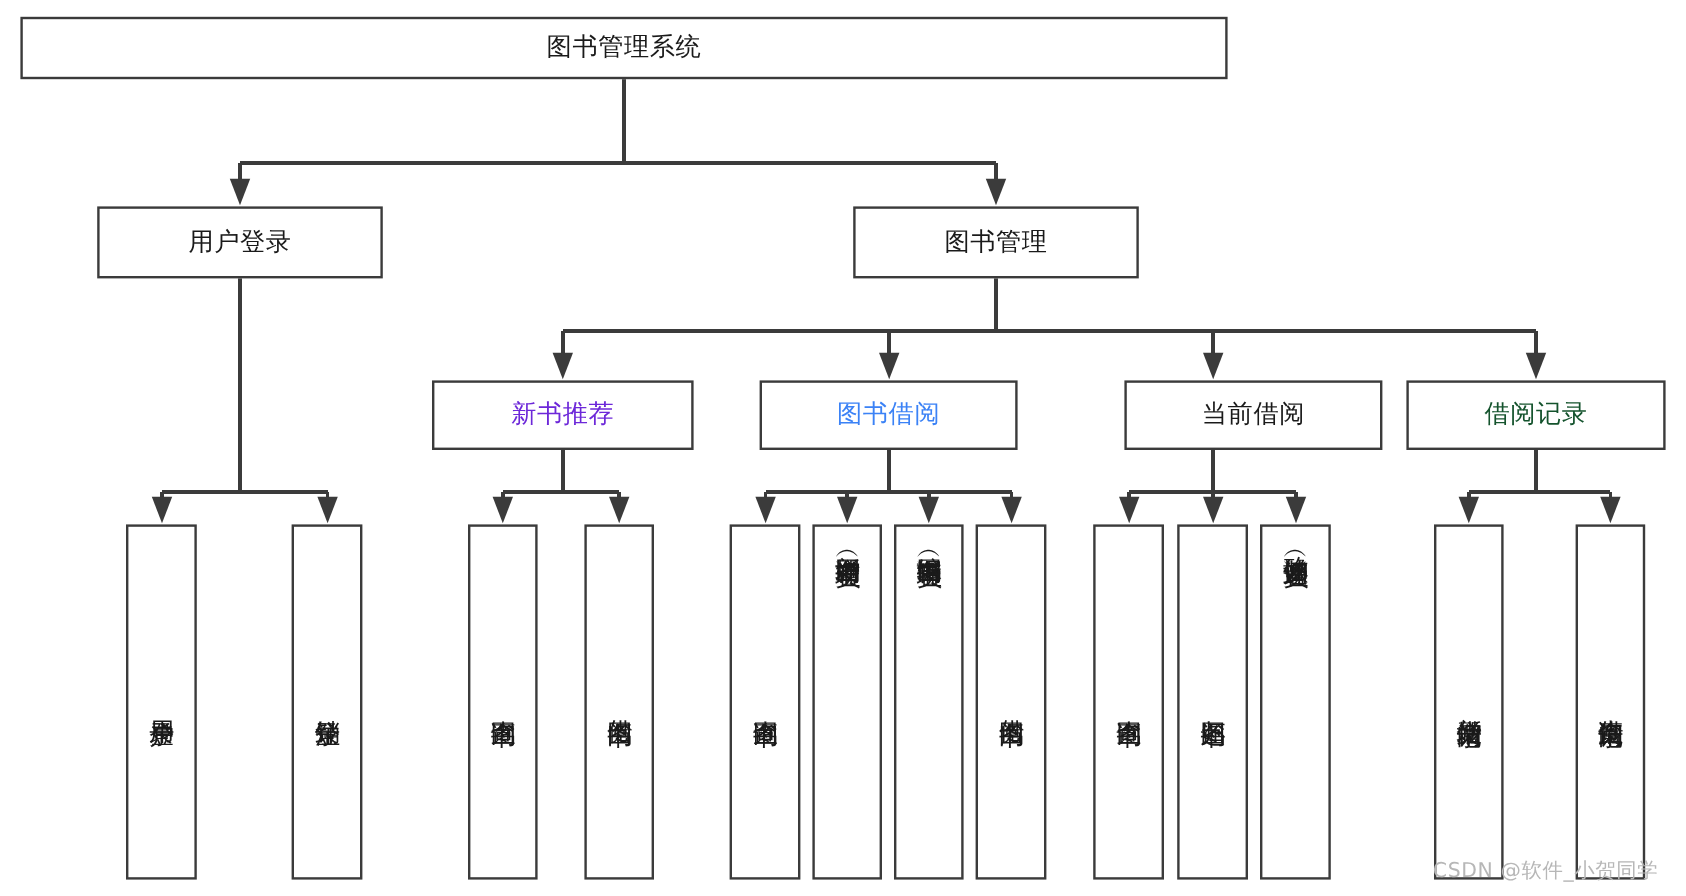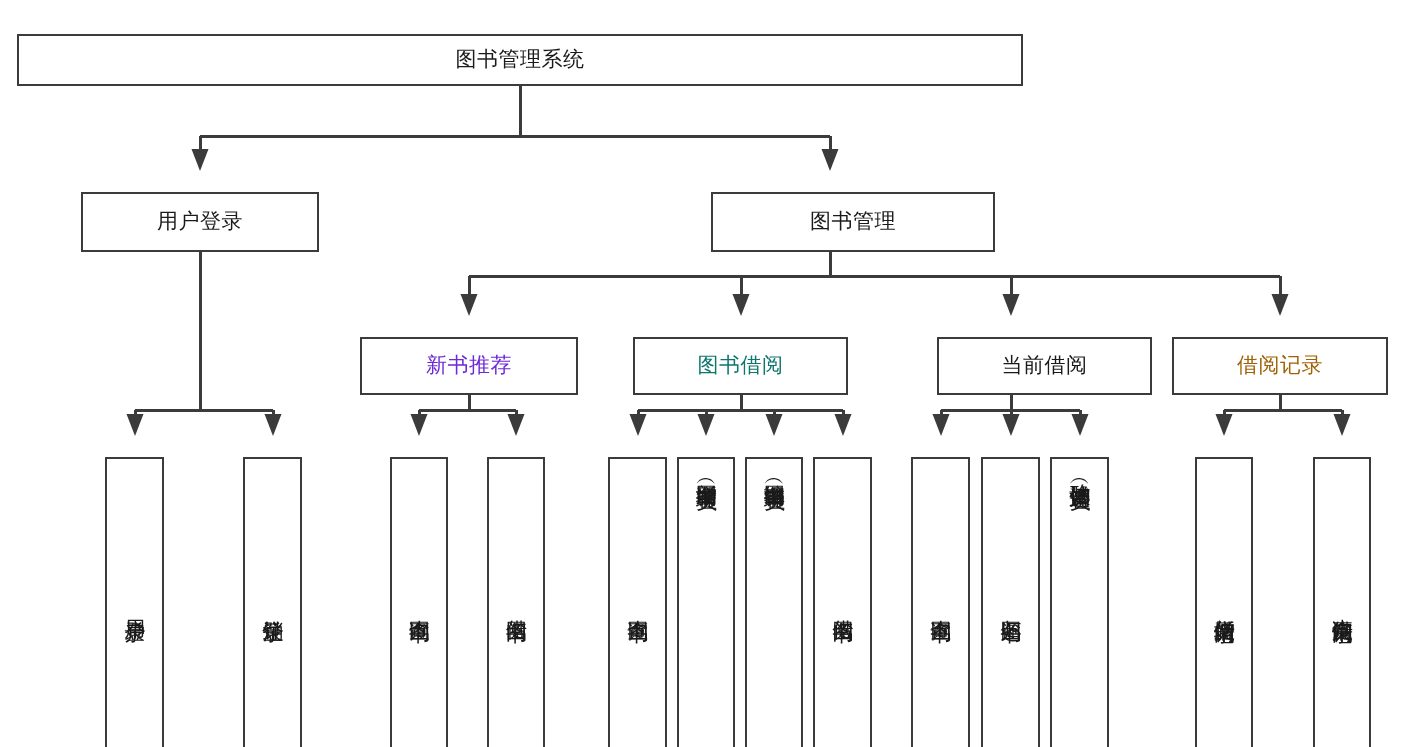--- a/index.html
+++ b/index.html
@@ -30,21 +30,20 @@
   }
   .node-box {
     position: absolute;
     box-sizing: border-box;
     background: #ffffff;
     border: 2.5px solid #3b3b3b;
     display: flex;
     align-items: center;
     justify-content: center;
     overflow: hidden;
-    margin-top: 20px;
   }
   .node-label-h {
     font-size: 21px;
     line-height: 1.1;
     color: #1a1a1a;
     white-space: nowrap;
     letter-spacing: 0.5px;
   }
   .node-label-v {
     font-size: 21px;
@@ -135,34 +134,34 @@
       </g>
   </svg>
 
   <div id="nodes-layer">
       <div class="node-box" style="left: 17px; top: 14px; width: 1006px; height: 52px; background: rgb(255, 255, 255); border-color: rgb(59, 59, 59);">
         <span class="node-label-h" style="color: rgb(26, 26, 26);">图书管理系统</span>
       </div>
       <div class="node-box" style="left: 81px; top: 172px; width: 238px; height: 60px; background: rgb(255, 255, 255); border-color: rgb(59, 59, 59);">
         <span class="node-label-h" style="color: rgb(26, 26, 26);">用户登录</span>
       </div>
-      <div class="node-box" style="left: 711px; top: 172px; width: 284px; height: 60px; background: rgb(255, 255, 255); border-color: rgb(59, 59, 59);">
+      <div class="node-box" style="left: 711px; top: 172px; width: 238px; height: 60px; background: rgb(255, 255, 255); border-color: rgb(59, 59, 59);">
         <span class="node-label-h" style="color: rgb(26, 26, 26);">图书管理</span>
       </div>
       <div class="node-box" style="left: 360px; top: 317px; width: 218px; height: 58px; background: rgb(255, 255, 255); border-color: rgb(59, 59, 59);">
         <span class="node-label-h" style="color: #6d28d9;">新书推荐</span>
       </div>
       <div class="node-box" style="left: 633px; top: 317px; width: 215px; height: 58px; background: rgb(255, 255, 255); border-color: rgb(59, 59, 59);">
-        <span class="node-label-h" style="color: #0f766e;">图书借阅</span>
+        <span class="node-label-h" style="color: #3b82f6;">图书借阅</span>
       </div>
       <div class="node-box" style="left: 937px; top: 317px; width: 215px; height: 58px; background: rgb(255, 255, 255); border-color: rgb(59, 59, 59);">
         <span class="node-label-h" style="color: rgb(26, 26, 26);">当前借阅</span>
       </div>
       <div class="node-box" style="left: 1172px; top: 317px; width: 216px; height: 58px; background: rgb(255, 255, 255); border-color: rgb(59, 59, 59);">
-        <span class="node-label-h" style="color: #a16207;">借阅记录</span>
+        <span class="node-label-h" style="color: #14532d;">借阅记录</span>
       </div>
       <div class="node-box leaf-box center-v" style="left: 105px; top: 437px; width: 59px; height: 296px; background: rgb(255, 255, 255); border-color: rgb(59, 59, 59);">
         <span class="node-label-v" style="color: rgb(26, 26, 26);">用户登录</span>
       </div>
       <div class="node-box leaf-box center-v" style="left: 243px; top: 437px; width: 59px; height: 296px; background: rgb(255, 255, 255); border-color: rgb(59, 59, 59);">
         <span class="node-label-v" style="color: rgb(26, 26, 26);">注销登录</span>
       </div>
       <div class="node-box leaf-box center-v" style="left: 390px; top: 437px; width: 58px; height: 296px; background: rgb(255, 255, 255); border-color: rgb(59, 59, 59);">
         <span class="node-label-v" style="color: rgb(26, 26, 26);">查询图书</span>
       </div>
@@ -191,13 +190,14 @@
         <span class="node-label-v" style="color: rgb(26, 26, 26);">确认归还（管理员）</span>
       </div>
       <div class="node-box leaf-box center-v" style="left: 1195px; top: 437px; width: 58px; height: 296px; background: rgb(255, 255, 255); border-color: rgb(59, 59, 59);">
         <span class="node-label-v" style="color: rgb(26, 26, 26);">新增借阅记录</span>
       </div>
       <div class="node-box leaf-box center-v" style="left: 1313px; top: 437px; width: 58px; height: 296px; background: rgb(255, 255, 255); border-color: rgb(59, 59, 59);">
         <span class="node-label-v" style="color: rgb(26, 26, 26);">查询借阅记录</span>
       </div>
     </div>
 
+  <div class="watermark" style="left: 1194px; top: 714px; color: rgb(183, 183, 183);">CSDN @软件_小贺同学</div>
 </div>
 
 </body></html>

